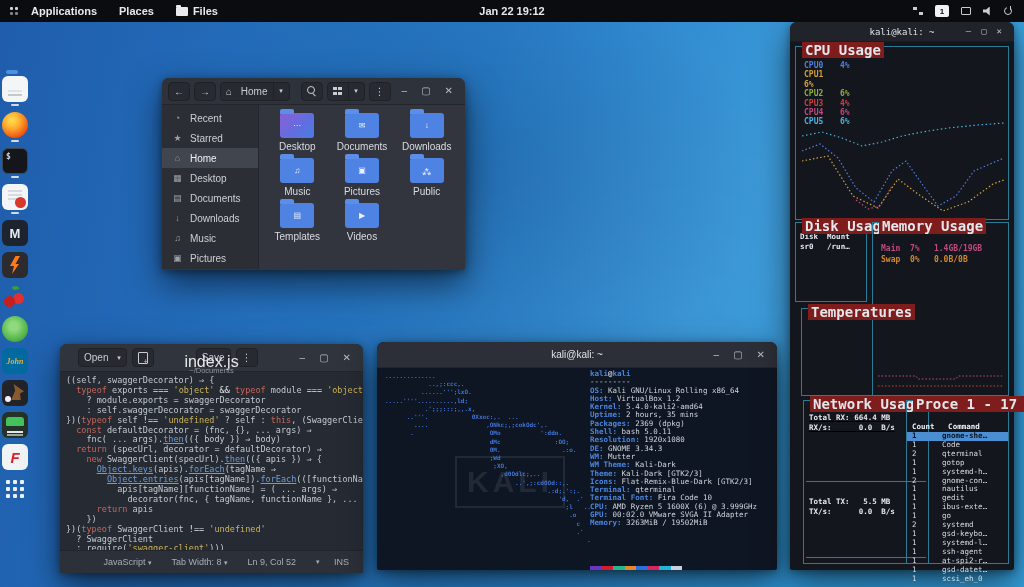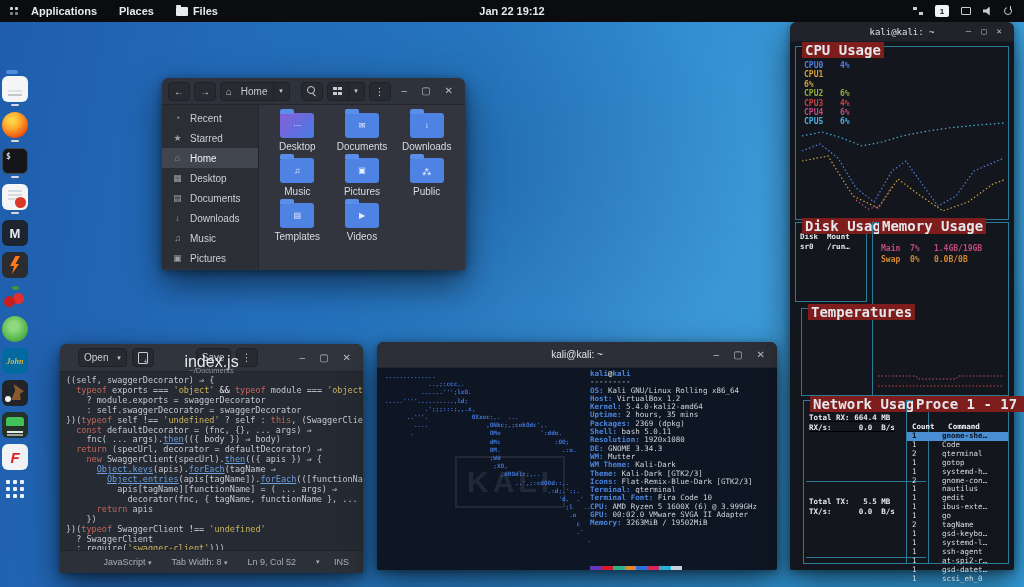--- a/index.html
+++ b/index.html
@@ -528,21 +528,21 @@
         <div class="prow">
           <span class="pc">1</span>
           <span class="pn">ibus-exte…</span>
         </div>
         <div class="prow">
           <span class="pc">1</span>
           <span class="pn">go</span>
         </div>
         <div class="prow">
           <span class="pc">2</span>
-          <span class="pn">tagName</span>
+          <span class="pn">systemd</span>
         </div>
         <div class="prow">
           <span class="pc">1</span>
           <span class="pn">gsd-keybo…</span>
         </div>
         <div class="prow">
           <span class="pc">1</span>
           <span class="pn">systemd-l…</span>
         </div>
         <div class="prow">

